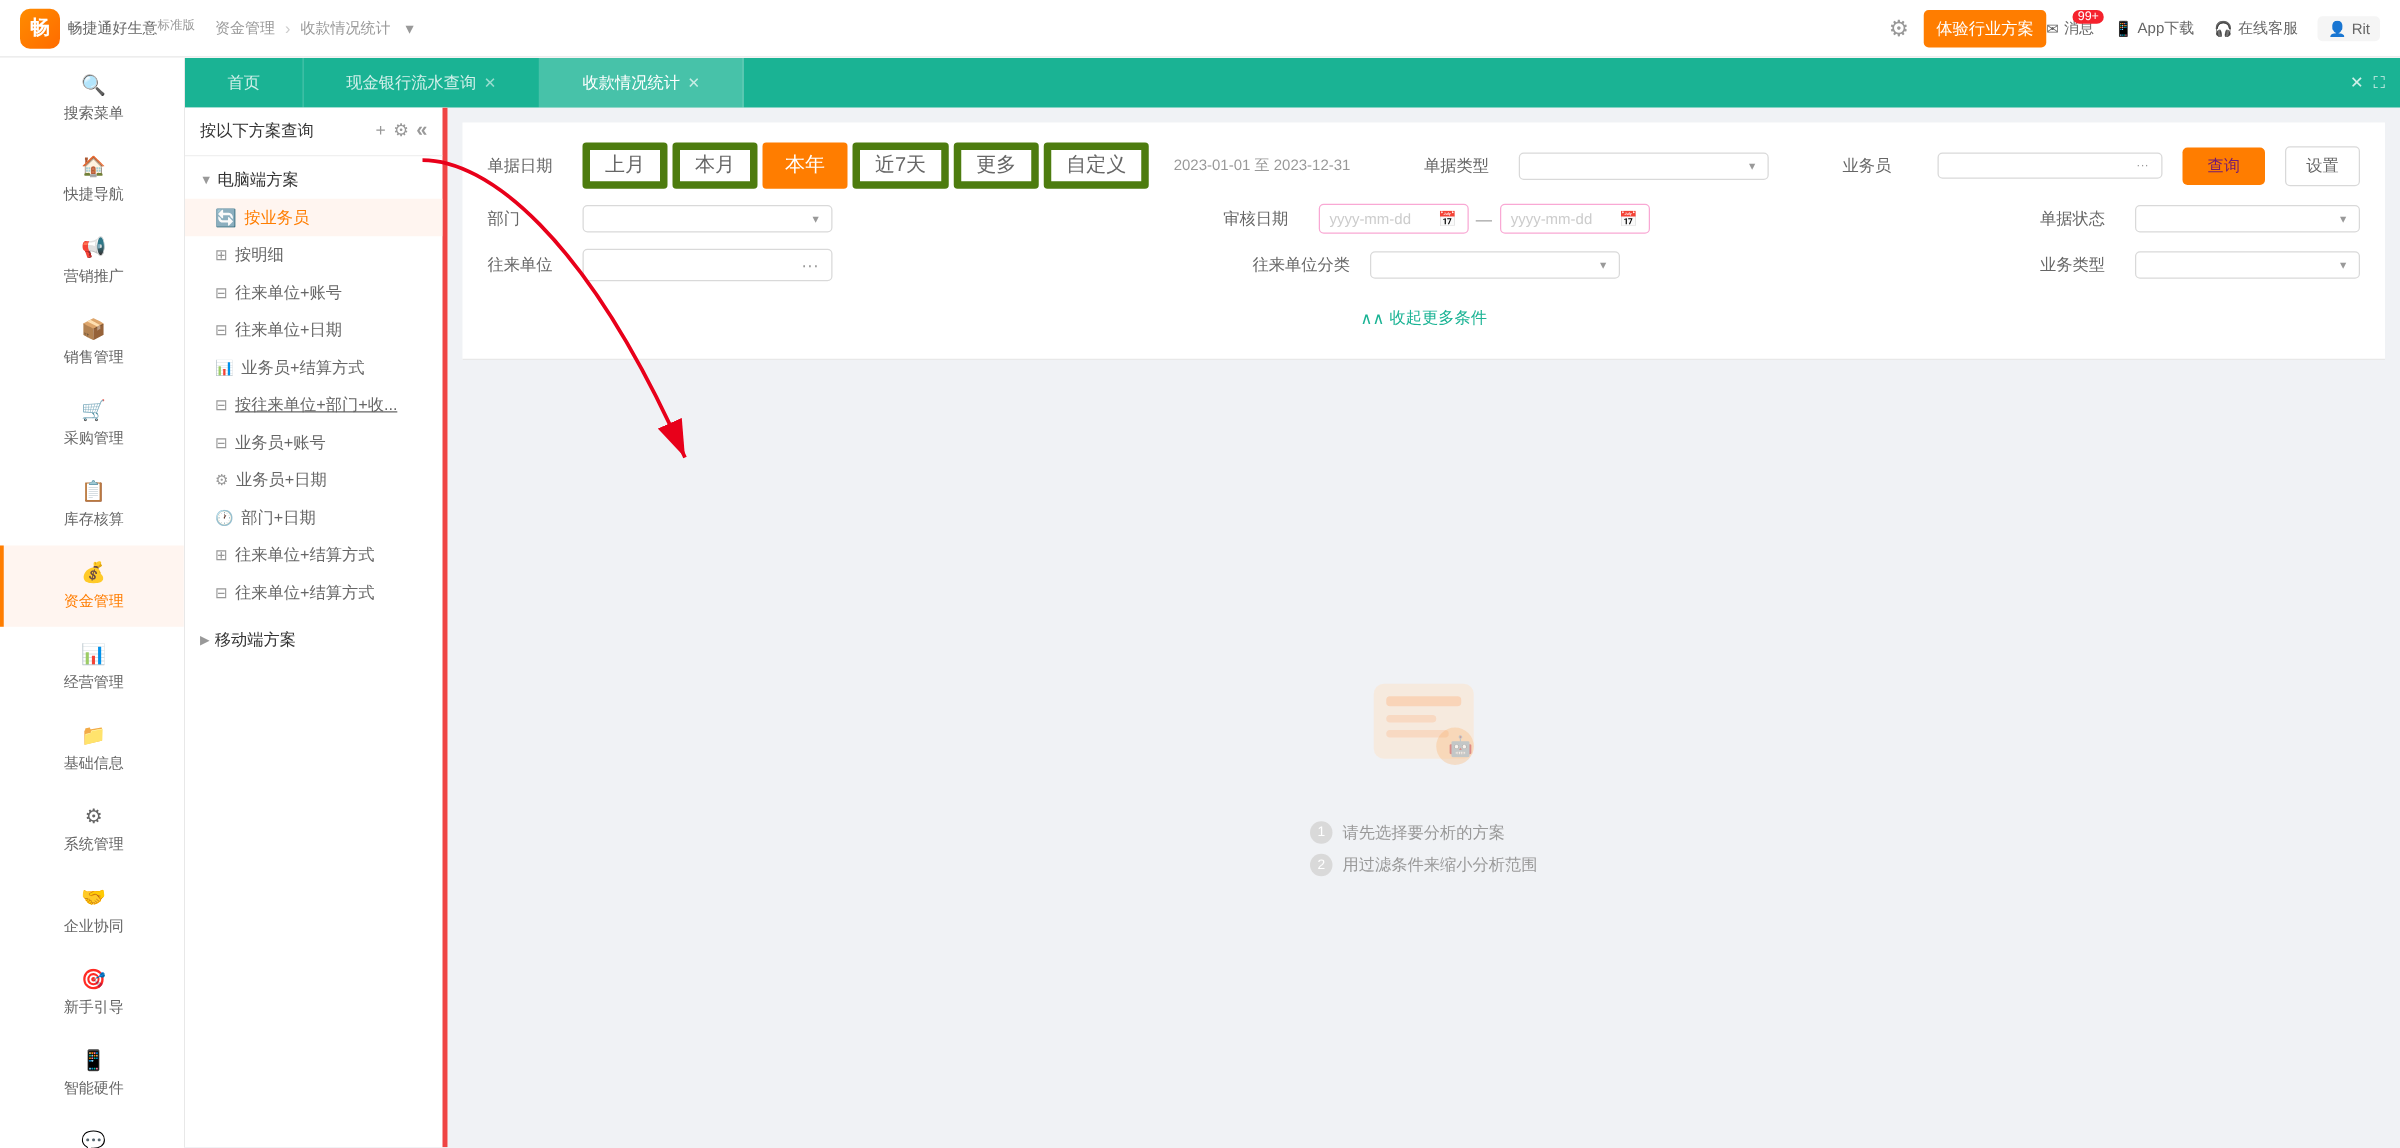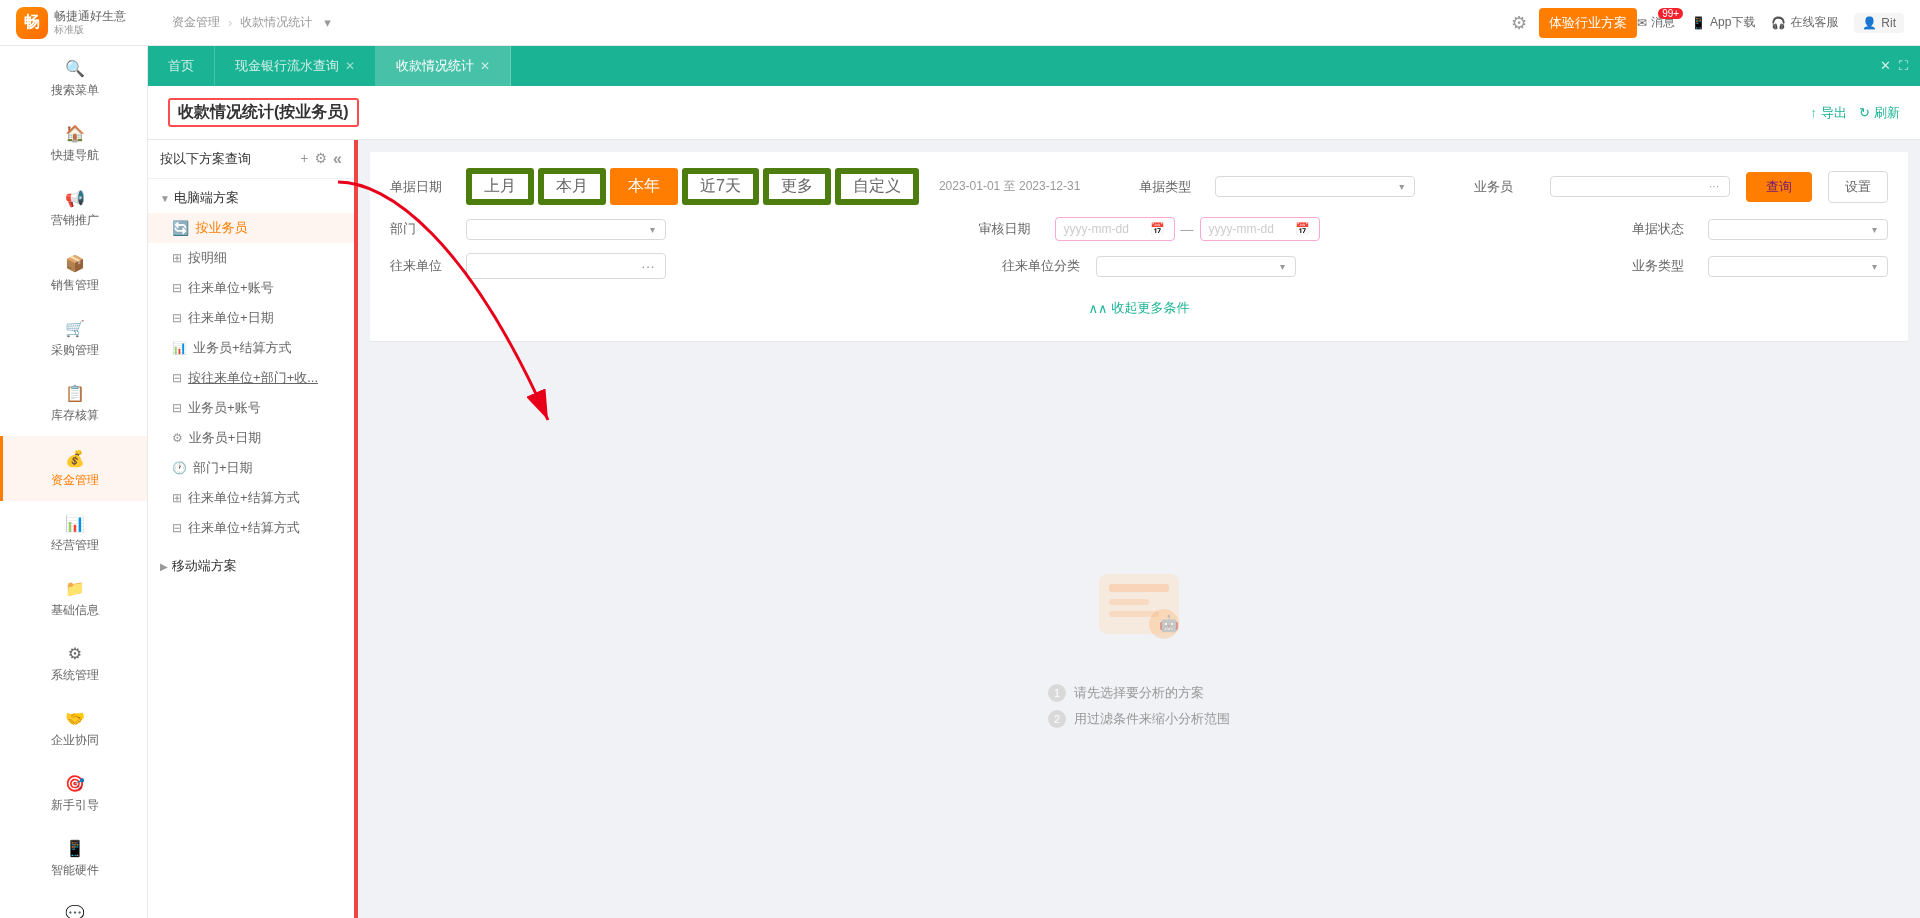--- a/index.html
+++ b/index.html
@@ -120,21 +120,21 @@
       align-items: center;
       background: #1ab394;
       height: 40px;
       padding: 0 0;
       flex-shrink: 0;
     }
     .tab-item {
       display: flex;
       align-items: center;
       gap: 6px;
-      padding: 0 20px;
+      padding: 0 34px;
       height: 100%;
       color: rgba(255,255,255,0.8);
       cursor: pointer;
       font-size: 13px;
       border-right: 1px solid rgba(255,255,255,0.2);
     }
     .tab-item.active {
       background: rgba(255,255,255,0.2);
       color: #fff;
     }
@@ -392,21 +392,21 @@
       border: 2px solid #ff4d4f;
       border-radius: 3px;
     }
   </style>
 </head>
 <body>
 
 <div class="top-bar">
   <div class="logo-area">
     <div class="logo-icon">畅</div>
-    <div style="display:flex;flex-direction:column;line-height:1.2">
+    <div style="display:flex;flex-direction:row;line-height:1.2">
       <span class="logo-text">畅捷通好生意</span>
       <span class="logo-badge">标准版</span>
     </div>
   </div>
   <div class="nav-breadcrumb">
     <span class="nav-bc-text">资金管理</span>
     <span class="nav-bc-arrow">›</span>
     <span class="nav-bc-text">收款情况统计</span>
     <span style="margin-left:4px;cursor:pointer;color:#999">▾</span>
   </div>
@@ -511,33 +511,20 @@
         <span>收款情况统计</span>
         <span class="tab-close">✕</span>
       </div>
       <div class="tab-spacer"></div>
       <div class="tab-window-btns">
         <span style="cursor:pointer">✕</span>
         <span style="cursor:pointer">⛶</span>
       </div>
     </div>
 
-    <div class="page-header">
-      <div class="page-title red-box">收款情况统计(按业务员)</div>
-      <div class="page-actions">
-        <div class="action-btn">
-          <span>↑</span>
-          <span>导出</span>
-        </div>
-        <div class="action-btn">
-          <span>↻</span>
-          <span>刷新</span>
-        </div>
-      </div>
-    </div>
 
     <div class="main-body">
 
       <div class="left-panel-wrapper" style="position:relative;display:flex">
         <div class="left-panel">
           <div class="scheme-header">
             <span>按以下方案查询</span>
             <div class="scheme-header-actions">
               <span class="scheme-header-btn">+</span>
               <span class="scheme-header-btn">⚙</span>

